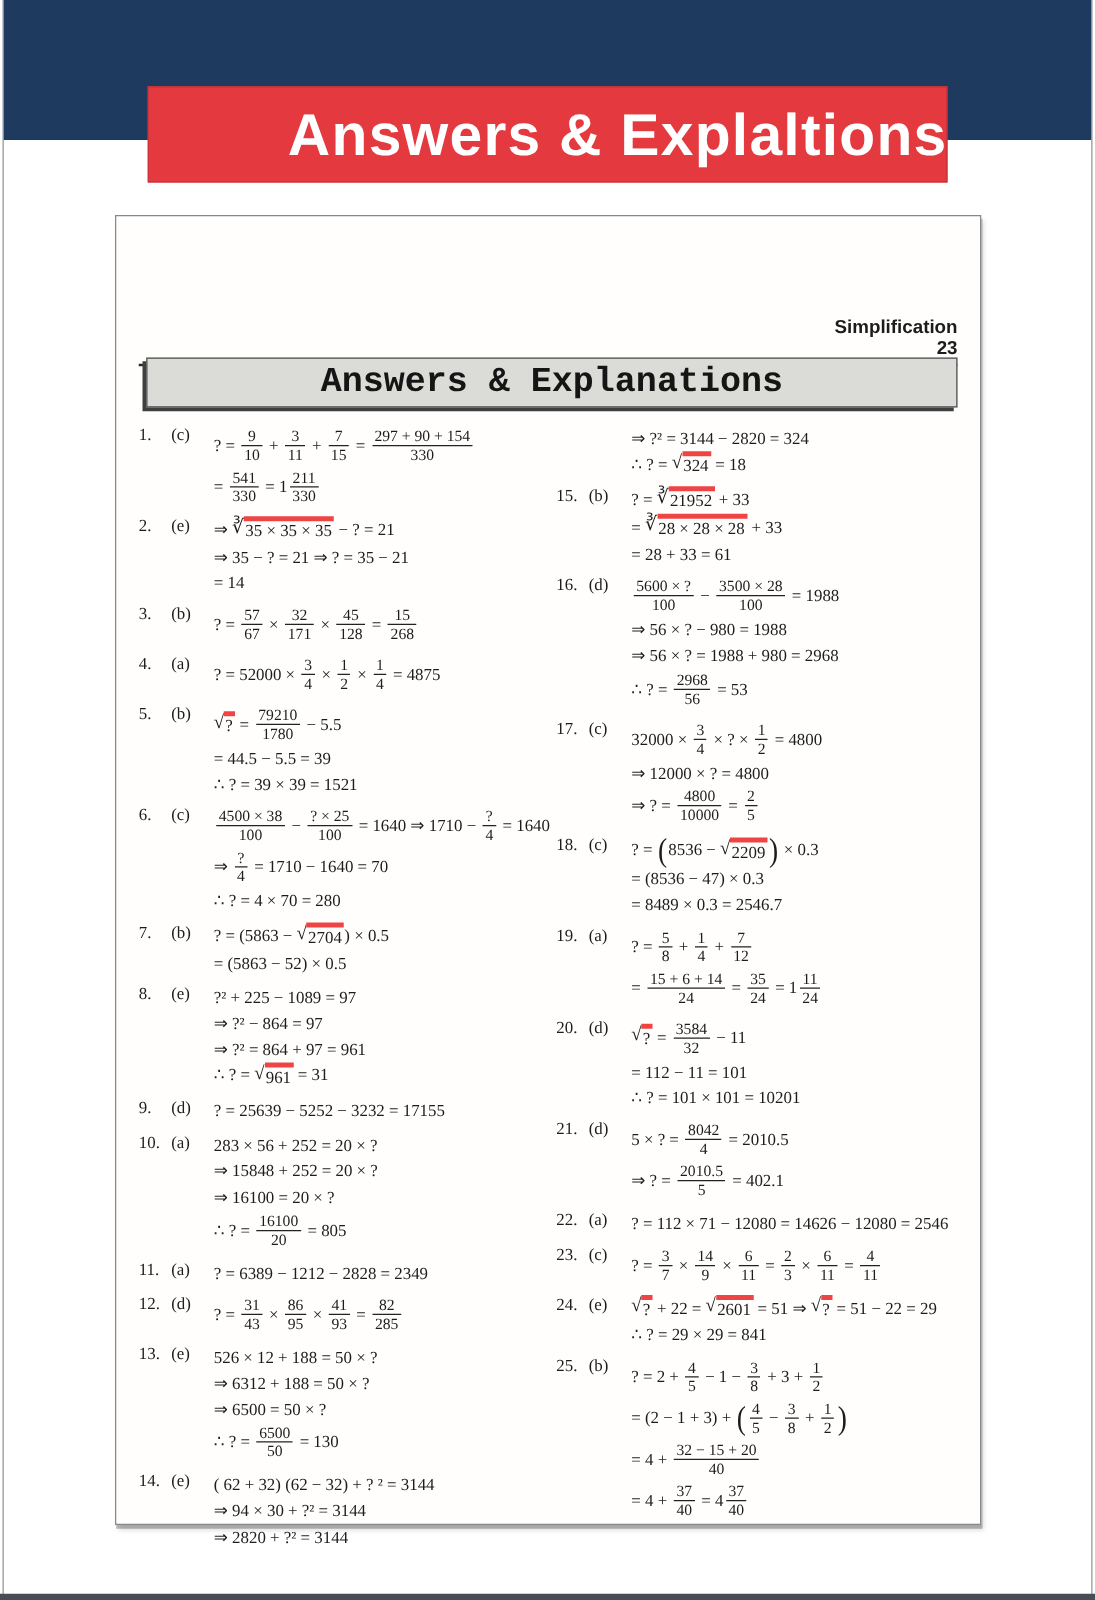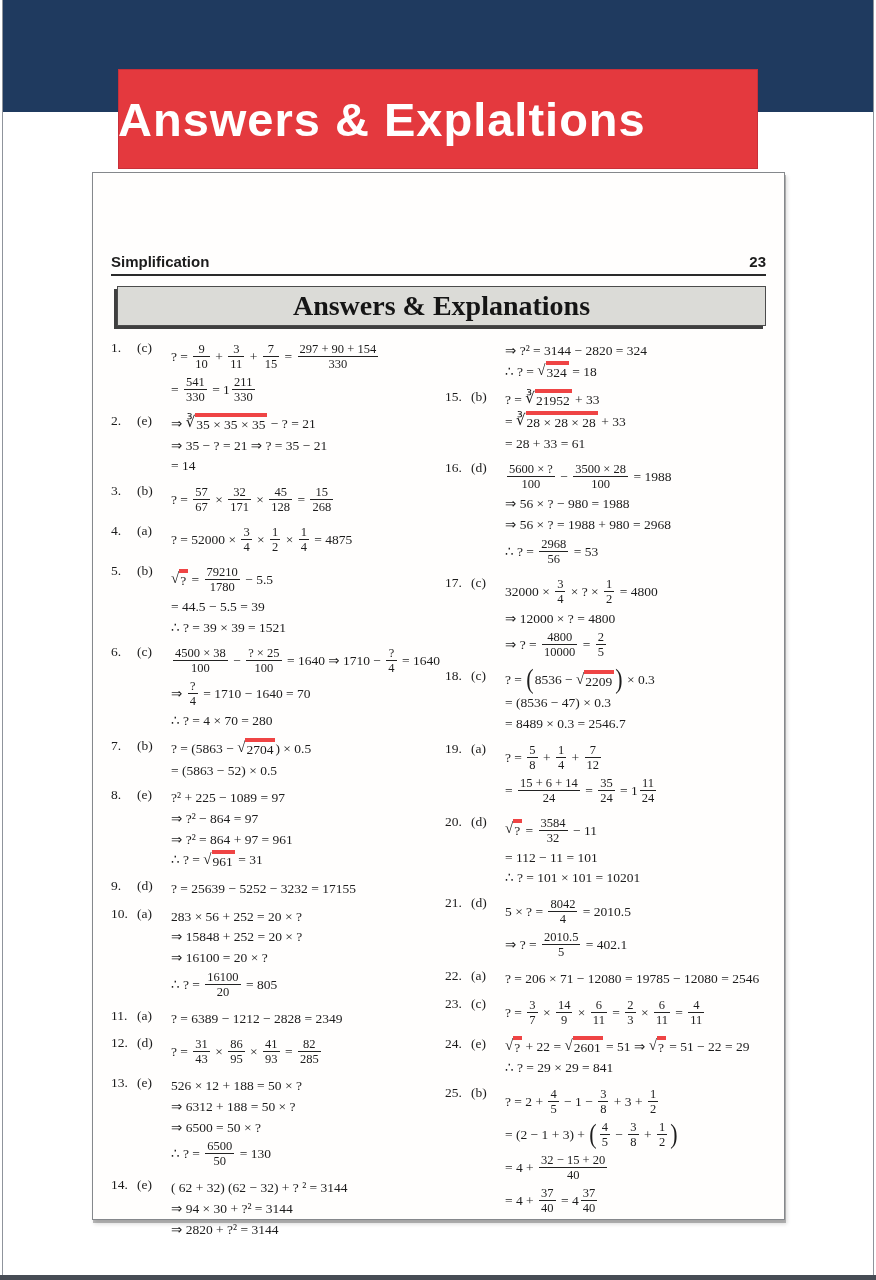--- a/index.html
+++ b/index.html
@@ -7,48 +7,48 @@
     width:876px; height:1280px; position:relative; background:#ffffff;
     font-family:"Liberation Serif", serif; color:#1c1c1c; overflow:hidden;
   }
   .edge-left  { position:absolute; left:2px; top:0; bottom:0; width:1px; background:#8f949c; }
   .edge-right { position:absolute; right:2px; top:0; bottom:0; width:1px; background:#8f949c; }
   .bottom-bar { position:absolute; left:0; right:0; bottom:0; height:5px; background:#474c55; }
 
   .top-band { position:absolute; left:3px; right:3px; top:0; height:112px; background:#1f3a5f; }
 
   .red-banner {
-    position:absolute; left:118px; top:69px; width:640px; height:100px;
-    background:#e4393e; display:flex; align-items:center; justify-content:flex-start;
+    position:absolute; left:118px; top:69px; width:640px; height:77px;
+    background:#e4393e; display:flex; align-items:center; justify-content:flex-end;
     box-shadow:0 0 0 1px #c8303a inset;
   }
   .red-banner .t {
     font-family:"Liberation Sans", sans-serif; font-weight:bold; font-size:47px;
     color:#ffffff; letter-spacing:1px; white-space:nowrap;
   }
 
   .sheet {
     position:absolute; left:92px; top:172px; width:691px; height:1046px;
     background:#fffefd; border:1px solid #85888c;
     box-shadow:1px 3px 0 rgba(70,70,70,.35), 2px 4px 4px rgba(0,0,0,.15);
   }
 
   .sheet-header {
     position:absolute; left:18px; right:18px; top:80px;
     display:flex; justify-content:space-between; align-items:flex-end;
     border-bottom:2px solid #2a2a2a; padding-bottom:4px;
-    font-family:"Liberation Sans", sans-serif; font-weight:bold; font-size:15px;
+    font-family:"Liberation Sans", sans-serif; font-weight:bold; font-size:15px;flex-direction:column;
   }
 
   .heading-box {
     position:absolute; left:24px; right:18px; top:113px; height:38px;
     background:#dbdbd7; border:1px solid #4c4c4c; box-shadow:-3px 3px 0 #3f3f3f;
     display:flex; align-items:center; justify-content:center;
   }
-  .heading-box .t { font-family:Liberation Serif, serif; font-weight:bold; font-size:28px; color:#151515; }
+  .heading-box .t { font-family:Liberation Mono, monospace; font-weight:bold; font-size:28px; color:#151515; }
 
   .col { position:absolute; top:166px; }
   #col-left  { left:18px;  width:324px; }
   #col-right { left:352px; width:332px; }
 
   .item { display:flex; margin-bottom:5px; }
   .inum { width:26px; flex:none; font-size:13.5px; padding-top:1px; }
   .ich  { width:34px; flex:none; font-size:13.5px; padding-top:1px; }
   .ibody { flex:1; min-width:0; }
 
@@ -395,21 +395,21 @@
           <div class="mline"><span class="mtext">⇒ ? = </span><span class="frac">
               <span class="fn">2010.5</span>
               <span class="fd">5</span>
             </span><span class="mtext"> = 402.1</span></div>
         </div>
       </div>
       <div class="item">
         <span class="inum">22.</span>
         <span class="ich">(a)</span>
         <div class="ibody">
-          <div class="mline"><span class="mtext">? = 206 × 71 − 12080 = 19785 − 12080 = 2546</span></div>
+          <div class="mline"><span class="mtext">? = 112 × 71 − 12080 = 14626 − 12080 = 2546</span></div>
         </div>
       </div>
       <div class="item">
         <span class="inum">23.</span>
         <span class="ich">(c)</span>
         <div class="ibody">
           <div class="mline"><span class="mtext">? = </span><span class="frac">
               <span class="fn">3</span>
               <span class="fd">7</span>
             </span><span class="mtext"> × </span><span class="frac">

